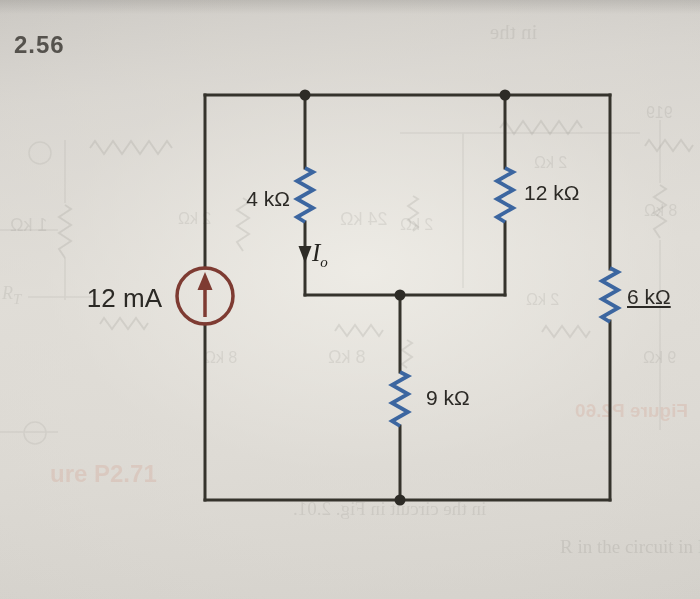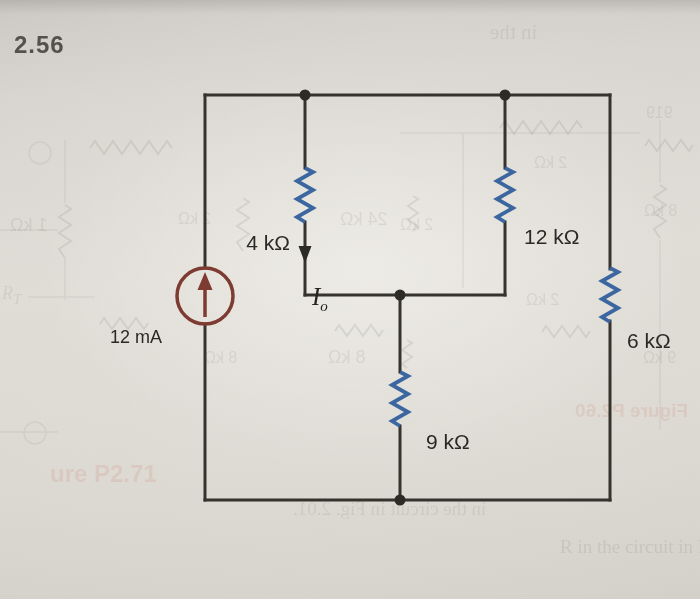--- a/index.html
+++ b/index.html
@@ -19,26 +19,26 @@
   .gm{transform:scaleX(-1);}
   .gser{font-family:"Liberation Serif",serif;}
   .gorange{color:#c96a4e;opacity:.14;font-weight:bold;}
   .ghost-svg{position:absolute;left:0;top:0;}
   
   .pnum{position:absolute;left:14px;top:31px;font-size:24px;font-weight:bold;color:#55524d;letter-spacing:1px;}
   .ptext{position:absolute;left:90px;top:29px;font-family:"Liberation Serif",serif;font-size:27px;color:#26262a;}
   .ptext i{font-style:italic;}
   .ptext sub{font-size:16px;font-style:italic;}
   
-  .lbl{position:absolute;color:#2b2925;font-size:21px;white-space:nowrap;margin-top:44px;}
+  .lbl{position:absolute;color:#2b2925;font-size:21px;white-space:nowrap;}
   .lbl-4k{left:210px;top:187px;width:80px;text-align:right;}
   .lbl-12k{left:524px;top:181px;}
-  .lbl-6k{left:627px;top:285px;}
+  .lbl-6k{left:627px;top:285px;text-decoration:underline;}
   .lbl-3k{left:426px;top:386px;}
-  .lbl-12ma{left:80px;top:283px;width:82px;text-align:right;font-size:18px;}
+  .lbl-12ma{left:80px;top:283px;width:82px;text-align:right;font-size:26px;}
   .lbl-io{left:312px;top:239px;font-family:"Liberation Serif",serif;font-size:25px;font-style:italic;color:#24231f;}
   .lbl-io sub{font-size:15px;}
   
   .caption{position:absolute;left:87px;top:516px;font-size:29px;font-weight:bold;color:#c4533c;letter-spacing:.5px;}
   .circuit-svg{position:absolute;left:0;top:0;}
 </style>
 </head>
 <body>
 
 <div class="page">

